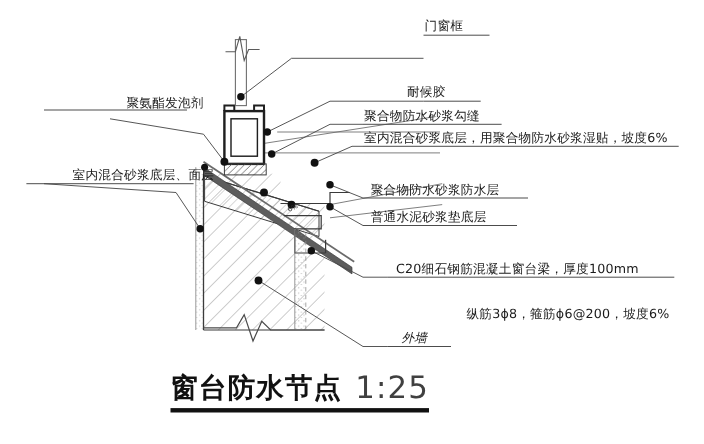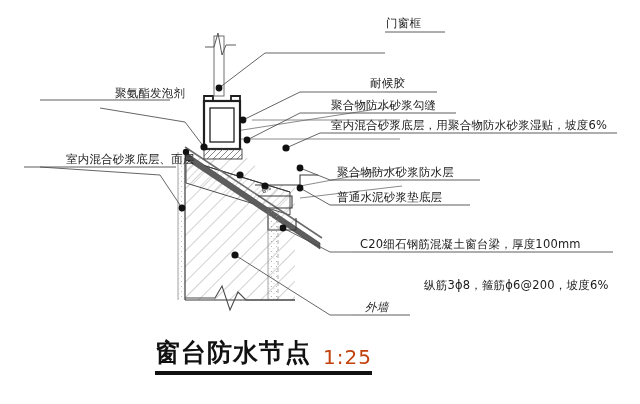--- a/index.html
+++ b/index.html
@@ -36,35 +36,35 @@
     font-size: 11.5px;
     line-height: 14px;
     color: #1b1b1b;
     letter-spacing: 0.2px;
   }
   .title-wrap {
     position: absolute;
     left: 155px;
     top: 336px;
     display: flex;
-    align-items: flex-end;
+    align-items: flex-start;
     gap: 12px;
     border-bottom: 4px solid #111111;
     padding-bottom: 2px;
   }
   .title-main {
     font-size: 25px;
     font-weight: bold;
     letter-spacing: 1px;
     color: #111111;
     font-family: "DejaVu Sans", "Liberation Sans", sans-serif;
   }
   .title-scale {
-    font-size: 20px;
-    color: #c2410c;
+    font-size: 28px;
+    color: #404040;
     letter-spacing: 1px;
     font-family: "DejaVu Sans", "Liberation Sans", sans-serif;
   }
   .micro-dim {
     position: absolute;
     font-size: 6px;
     color: #333;
     transform: rotate(-28deg);
     transform-origin: left center;
   }

